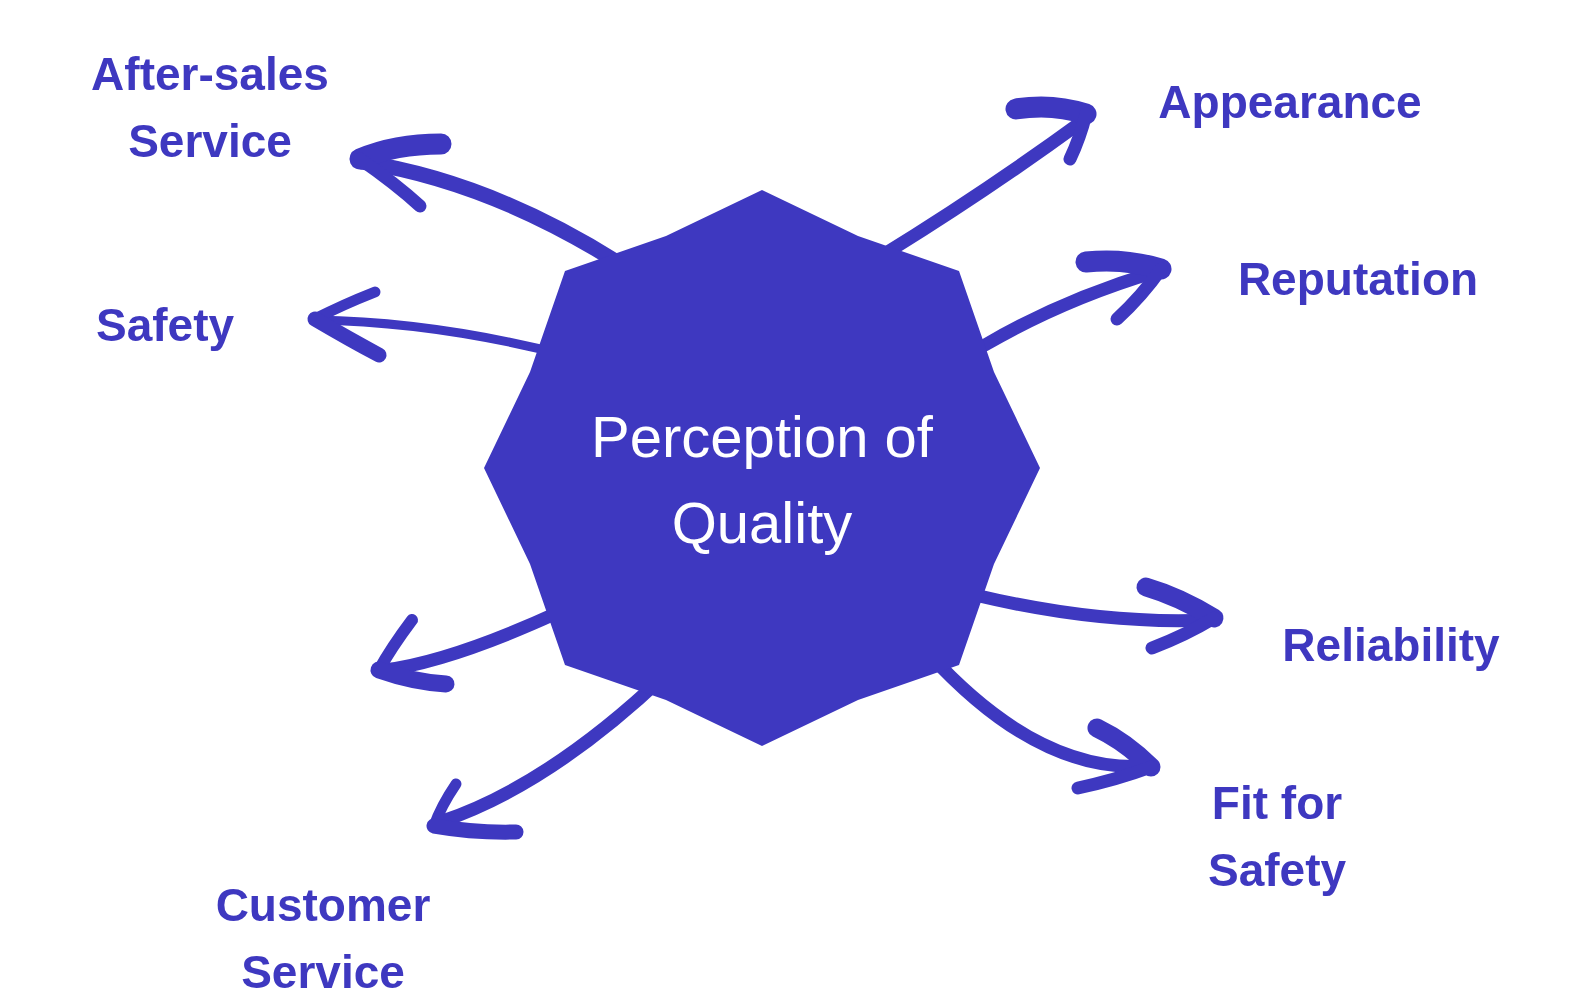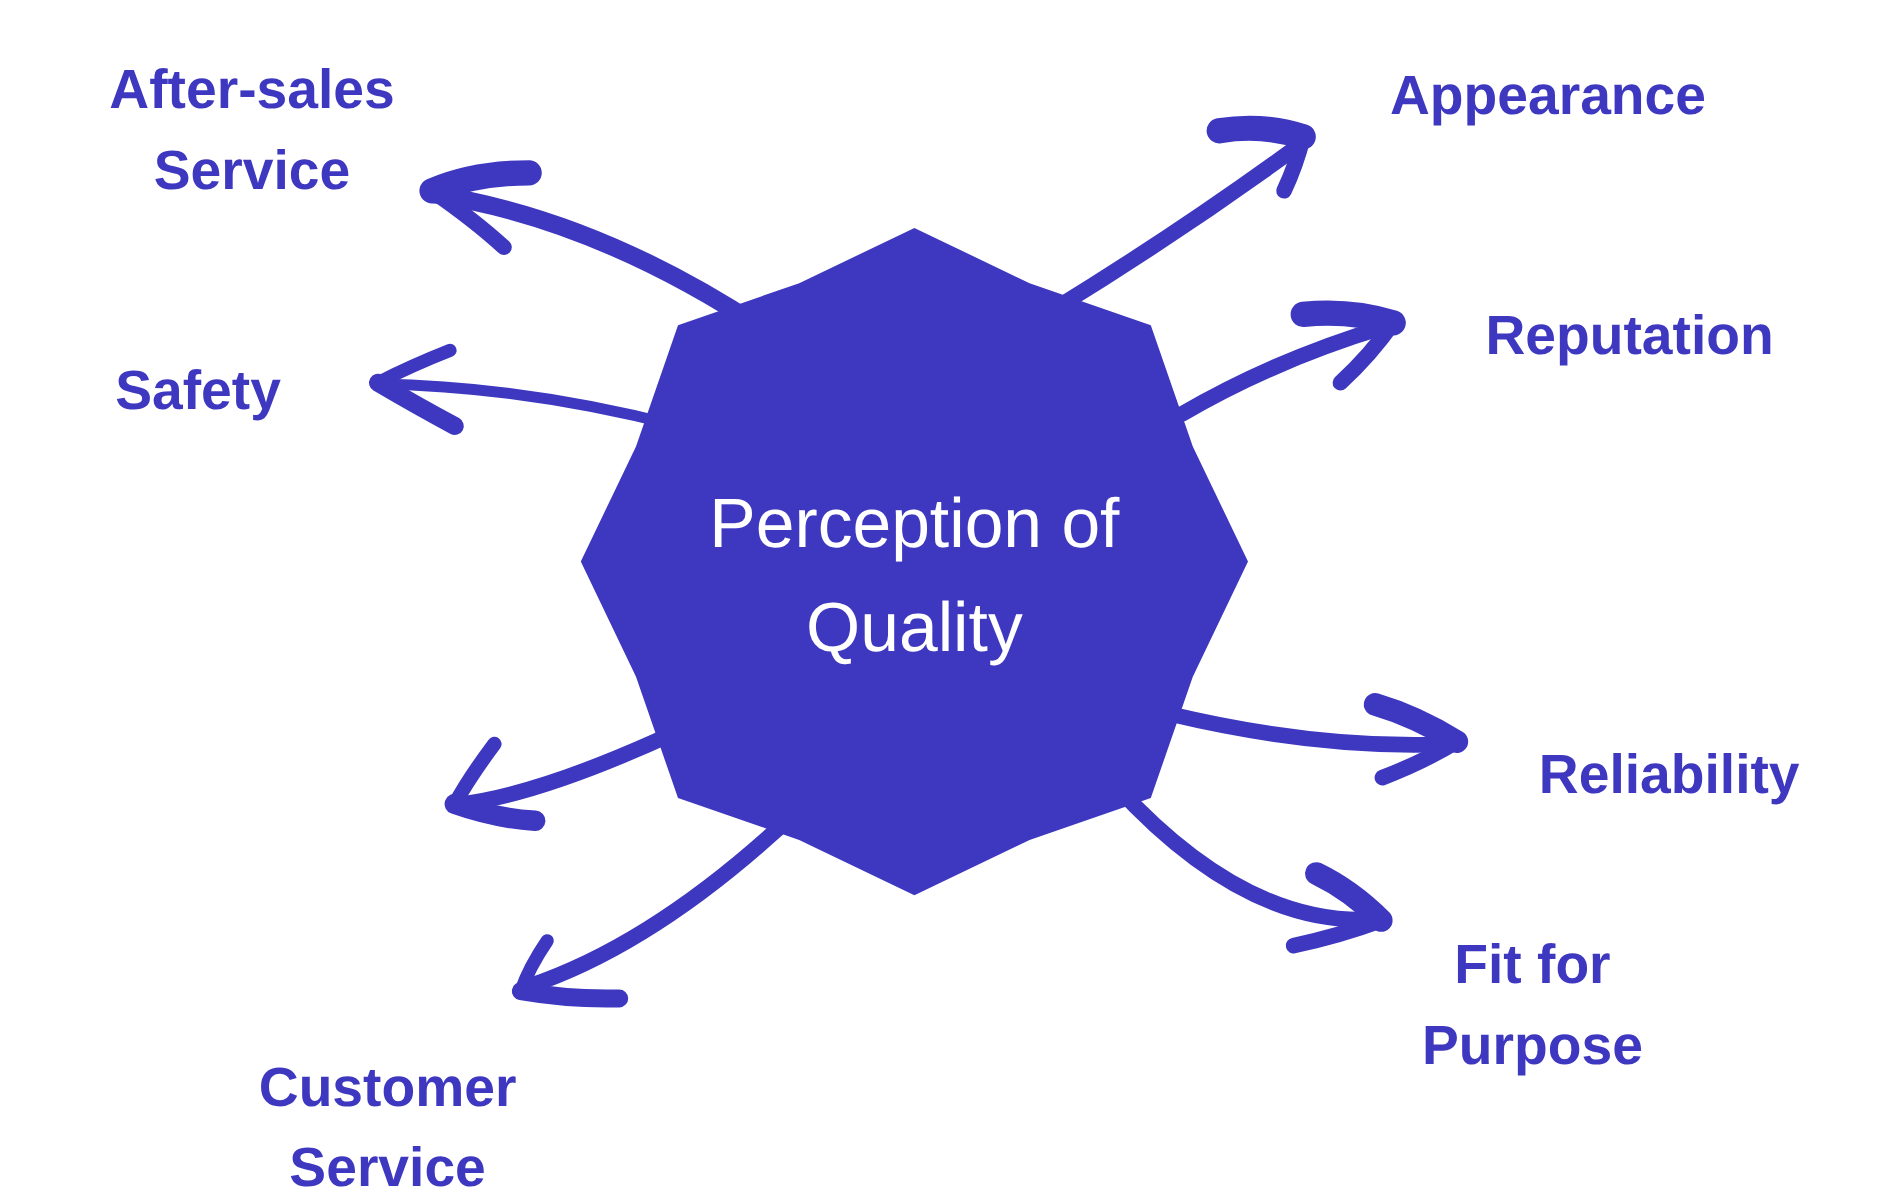--- a/index.html
+++ b/index.html
@@ -124,22 +124,22 @@
 
   <div class="factor-label" style="left:210px; top:96px;">After-sales
 Service</div>
 
   <div class="factor-label" style="left:165px; top:313px;">Safety</div>
 
 
   <div class="factor-label" style="left:323px; top:927px;">Customer
 Service</div>
 
-  <div class="factor-label" style="left:1290px; top:67px;">Appearance</div>
+  <div class="factor-label" style="left:1290px; top:90px;">Appearance</div>
 
   <div class="factor-label" style="left:1358px; top:267px;">Reputation</div>
 
   <div class="factor-label" style="left:1391px; top:633px;">Reliability</div>
 
   <div class="factor-label" style="left:1277px; top:825px;">Fit for
-Purpose</div>
+Safety</div>
 
 </div>
 
 </body></html>

